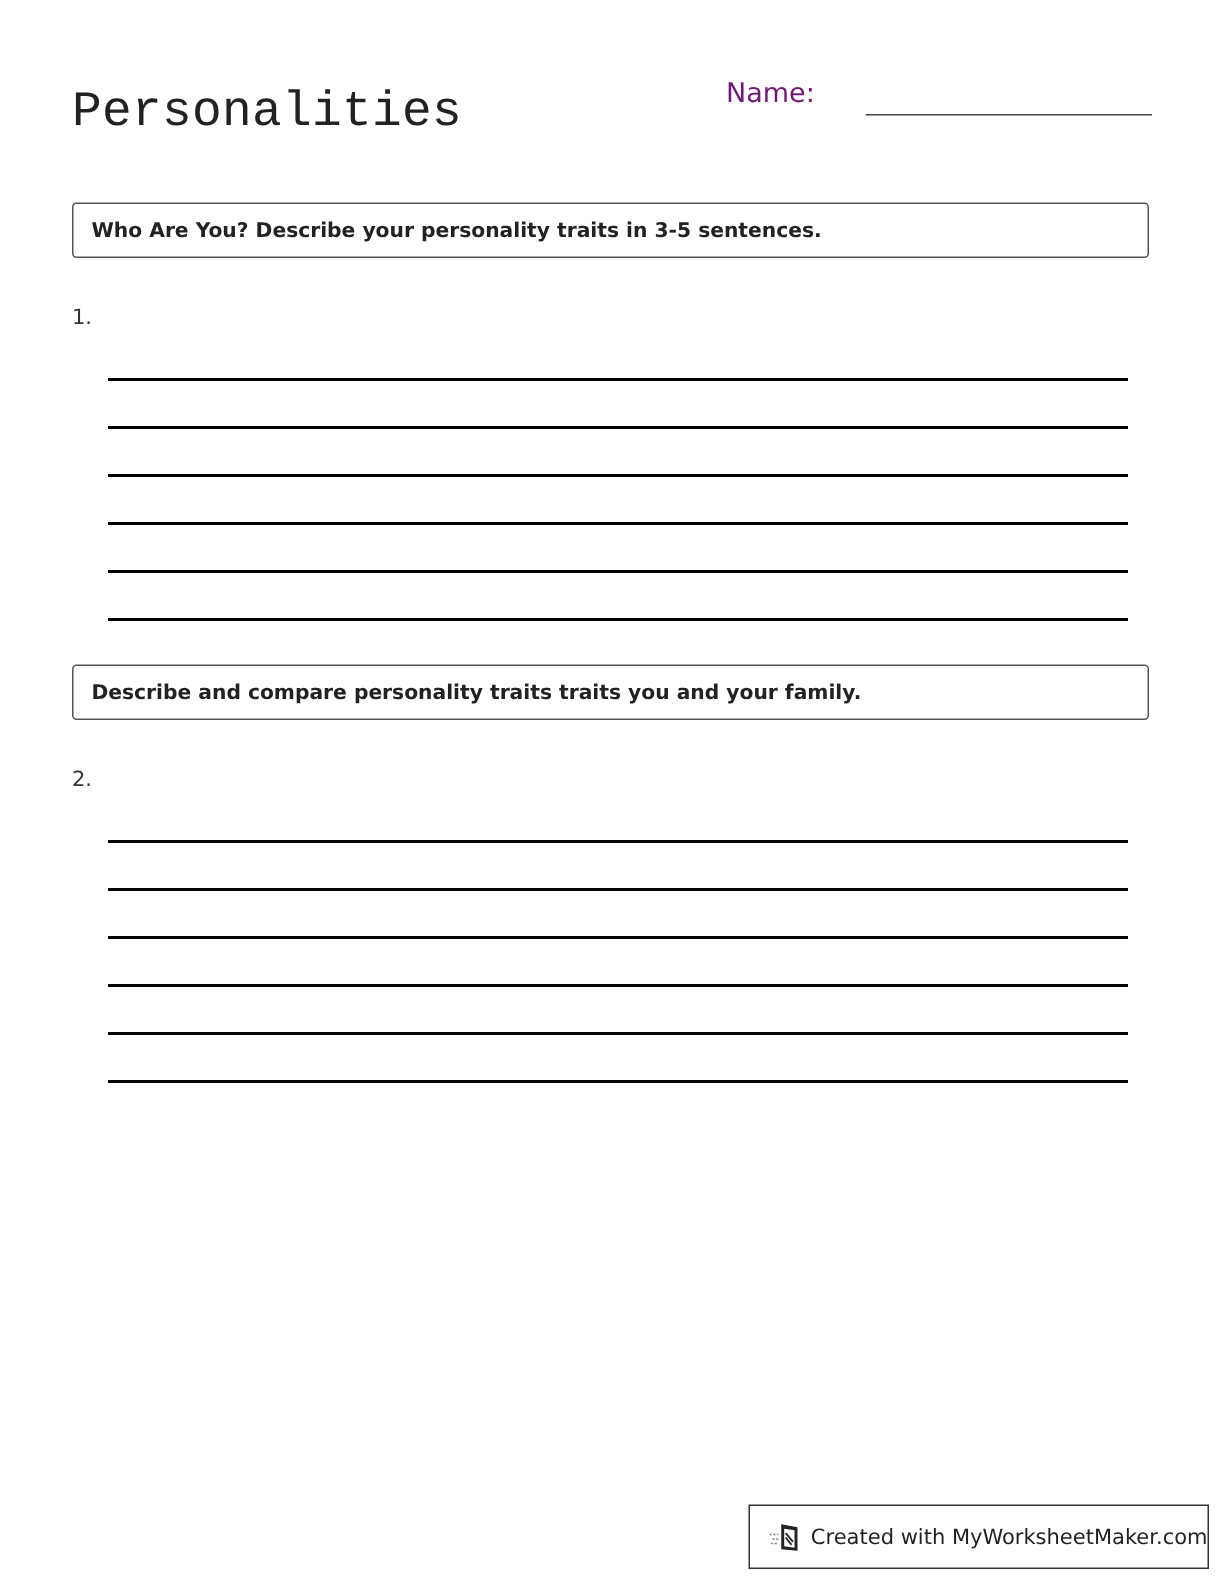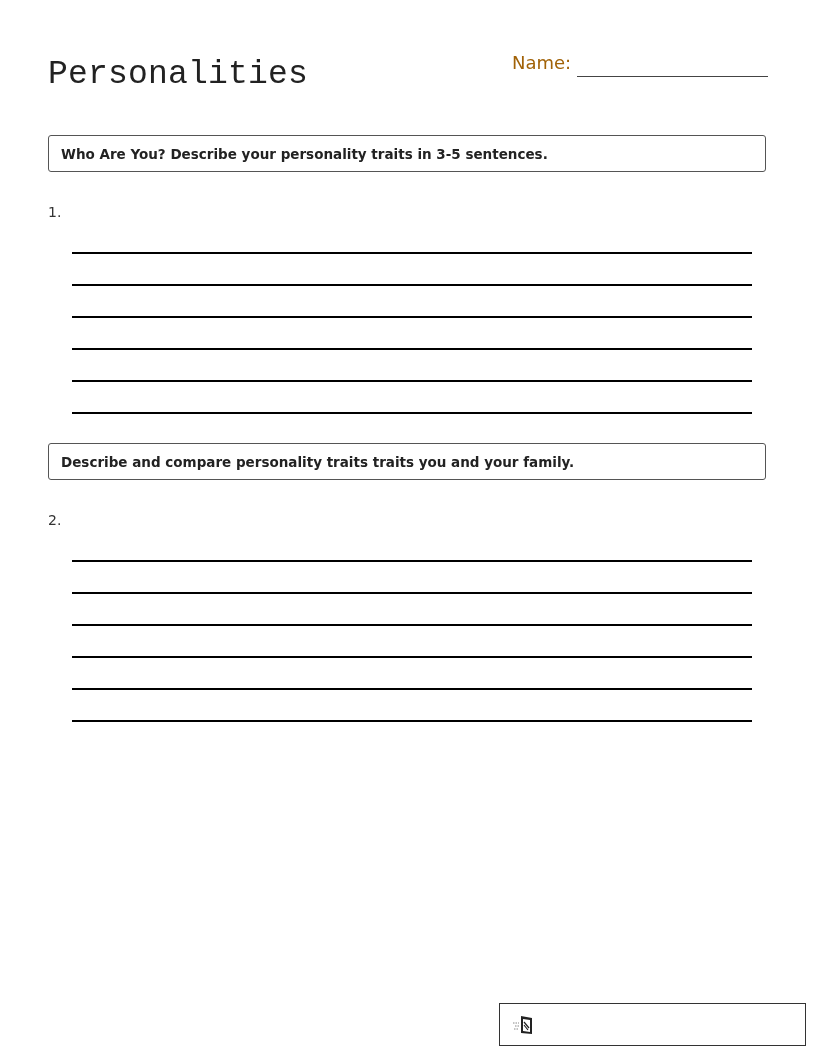--- a/index.html
+++ b/index.html
@@ -1,18 +1,18 @@
 <!DOCTYPE html>
 <html><head>
   <meta charset="utf-8">
   <style>
     html, body { margin: 0; padding: 0; background: #ffffff; }
     body { width: 816px; height: 1056px; position: relative; overflow: hidden; font-family: "DejaVu Sans", sans-serif; color: #222; }
     .title { position: absolute; left: 48px; top: 44px; font-family: "Liberation Mono", monospace; font-size: 33px; color: #222; letter-spacing: 0.2px; margin-top: 12px; }
-    .name-label { position: absolute; left: 512px; top: 52px; font-size: 18px; color: #a16207; }
+    .name-label { position: absolute; left: 484px; top: 52px; font-size: 18px; color: #701a75; }
     .name-line { position: absolute; left: 577px; top: 76px; width: 191px; height: 0; border-top: 1px solid #444; }
     .prompt-box { position: absolute; left: 48px; width: 718px; height: 37px; border: 1px solid #555; border-radius: 3px; box-sizing: border-box; text-align: right; }
     .prompt-text { position: absolute; left: 12px; top: 10px; font-size: 13.5px; font-weight: bold; color: #222; white-space: nowrap; }
     .qnum { position: absolute; left: 48px; font-size: 14px; color: #333; }
     .answer-line { position: absolute; left: 72px; width: 680px; height: 2px; background: #000; }
     .footer { position: absolute; left: 499px; top: 1003px; width: 307px; height: 43px; border: 1px solid #333; box-sizing: border-box; display: flex; align-items: center; }
     .footer-icon { margin-left: 12px; width: 24px; height: 22px; }
     .footer-text { margin-left: 5px; font-size: 14px; color: #222; white-space: nowrap; }
   </style>
 </head>
@@ -50,15 +50,16 @@
   <div class="footer">
     <svg class="footer-icon" viewBox="0 0 24 22">
       <line x1="1" y1="9" x2="7" y2="9" stroke="#888" stroke-width="1" stroke-dasharray="1.5 1"></line>
       <line x1="3" y1="12" x2="8" y2="12" stroke="#888" stroke-width="1" stroke-dasharray="1.5 1"></line>
       <line x1="2" y1="15" x2="7" y2="15" stroke="#888" stroke-width="1" stroke-dasharray="1.5 1"></line>
       <path d="M9 2 L20 4 L20 20 L9 19 Z" fill="#222"></path>
       <path d="M11 5 L18 6 L18 18 L11 17 Z" fill="#fff"></path>
       <line x1="12" y1="8" x2="17" y2="14" stroke="#222" stroke-width="1.2"></line>
       <line x1="12" y1="11" x2="16" y2="16" stroke="#222" stroke-width="1.2"></line>
     </svg>
+    <span class="footer-text">Created with MyWorksheetMaker.com</span>
   </div>
 
 </div>
 
 </body></html>

